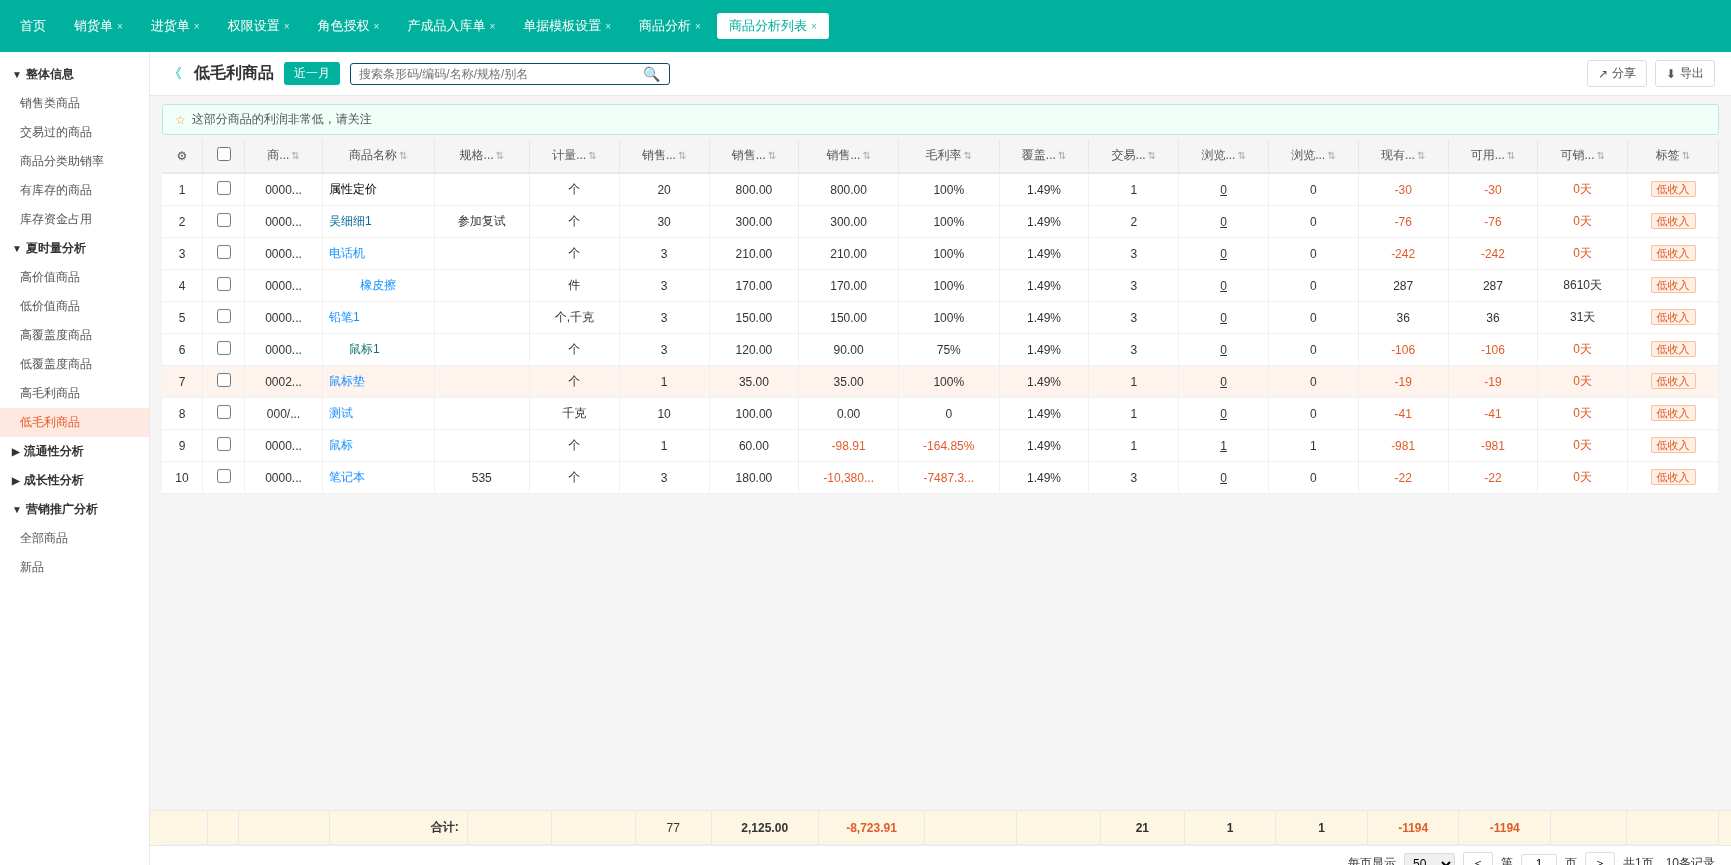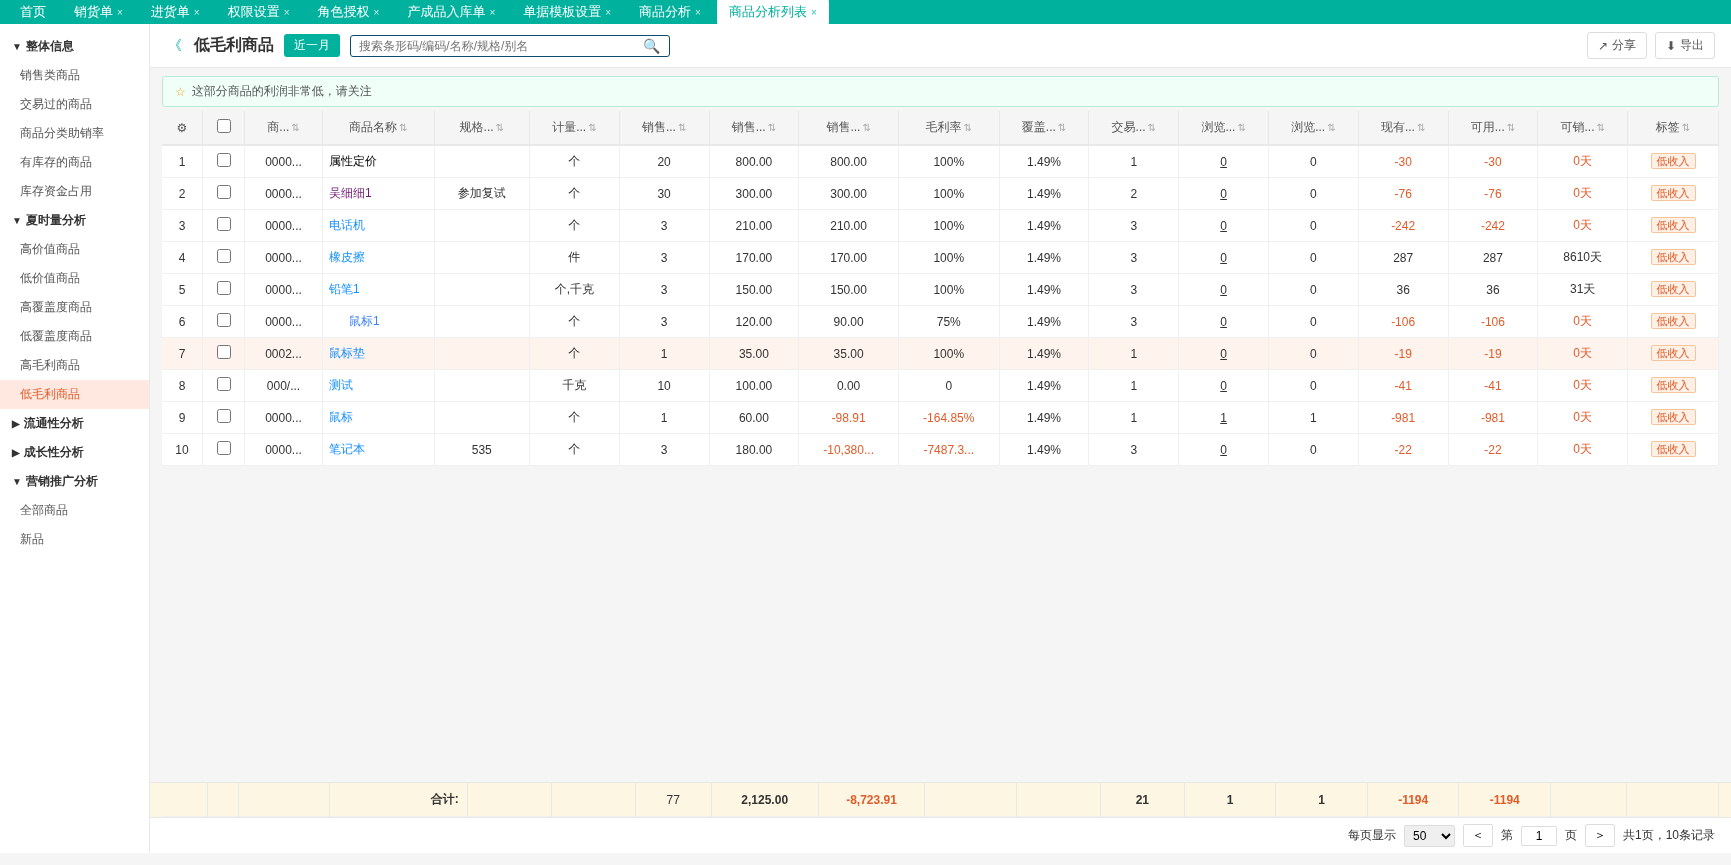--- a/index.html
+++ b/index.html
@@ -3,21 +3,21 @@
   <meta charset="utf-8">
   <style>
     * { box-sizing: border-box; margin: 0; padding: 0; }
     body { font-family: "Microsoft YaHei", "PingFang SC", sans-serif; font-size: 12px; background: #f5f5f5; color: #333; }
 
     
     .top-nav {
       background: #00b19d;
       display: flex;
       align-items: center;
-      height: 24px;
+      height: 52px;
       padding: 0 8px;
       gap: 4px;
     }
     .nav-item {
       color: #fff;
       padding: 4px 12px;
       cursor: pointer;
       border-radius: 3px;
       font-size: 13px;
       white-space: nowrap;
@@ -397,21 +397,21 @@
     <td>0</td>
     <td class="text-red">-30</td>
     <td class="text-red">-30</td>
     <td class="text-red">0天</td>
     <td><span class="tag-low-income">低收入</span></td>
   </tr>
               <tr>
     <td>2</td>
     <td><input type="checkbox" class="checkbox" style=""></td>
     <td>0000...</td>
-    <td class="text-left" style="color:#701a75;cursor:pointer;">吴细细1</td>
+    <td class="text-left" style="color:#0369a1;cursor:pointer;">吴细细1</td>
     <td>参加复试</td>
     <td>个</td>
     <td>30</td>
     <td>300.00</td>
     <td class="">300.00</td>
     <td class="">100%</td>
     <td>1.49%</td>
     <td>2</td>
     <td class="underline">0</td>
     <td>0</td>
@@ -437,21 +437,21 @@
     <td>0</td>
     <td class="text-red">-242</td>
     <td class="text-red">-242</td>
     <td class="text-red">0天</td>
     <td><span class="tag-low-income">低收入</span></td>
   </tr>
               <tr>
     <td>4</td>
     <td><input type="checkbox" class="checkbox" style=""></td>
     <td>0000...</td>
-    <td class="text-left" style="color:#1890ff;cursor:pointer;">橡皮擦</td>
+    <td class="text-left" style="color:#1890ff;cursor:pointer;text-align:center;">橡皮擦</td>
     <td></td>
     <td>件</td>
     <td>3</td>
     <td>170.00</td>
     <td class="">170.00</td>
     <td class="">100%</td>
     <td>1.49%</td>
     <td>3</td>
     <td class="underline">0</td>
     <td>0</td>
@@ -477,21 +477,21 @@
     <td>0</td>
     <td class="">36</td>
     <td class="">36</td>
     <td class="">31天</td>
     <td><span class="tag-low-income">低收入</span></td>
   </tr>
               <tr>
     <td>6</td>
     <td><input type="checkbox" class="checkbox" style=""></td>
     <td>0000...</td>
-    <td class="text-left" style="color:#3b82f6;cursor:pointer;padding-left:26px;">鼠标1</td>
+    <td class="text-left" style="color:#0f766e;cursor:pointer;padding-left:26px;">鼠标1</td>
     <td></td>
     <td>个</td>
     <td>3</td>
     <td>120.00</td>
     <td class="">90.00</td>
     <td class="">75%</td>
     <td>1.49%</td>
     <td>3</td>
     <td class="underline">0</td>
     <td>0</td>

